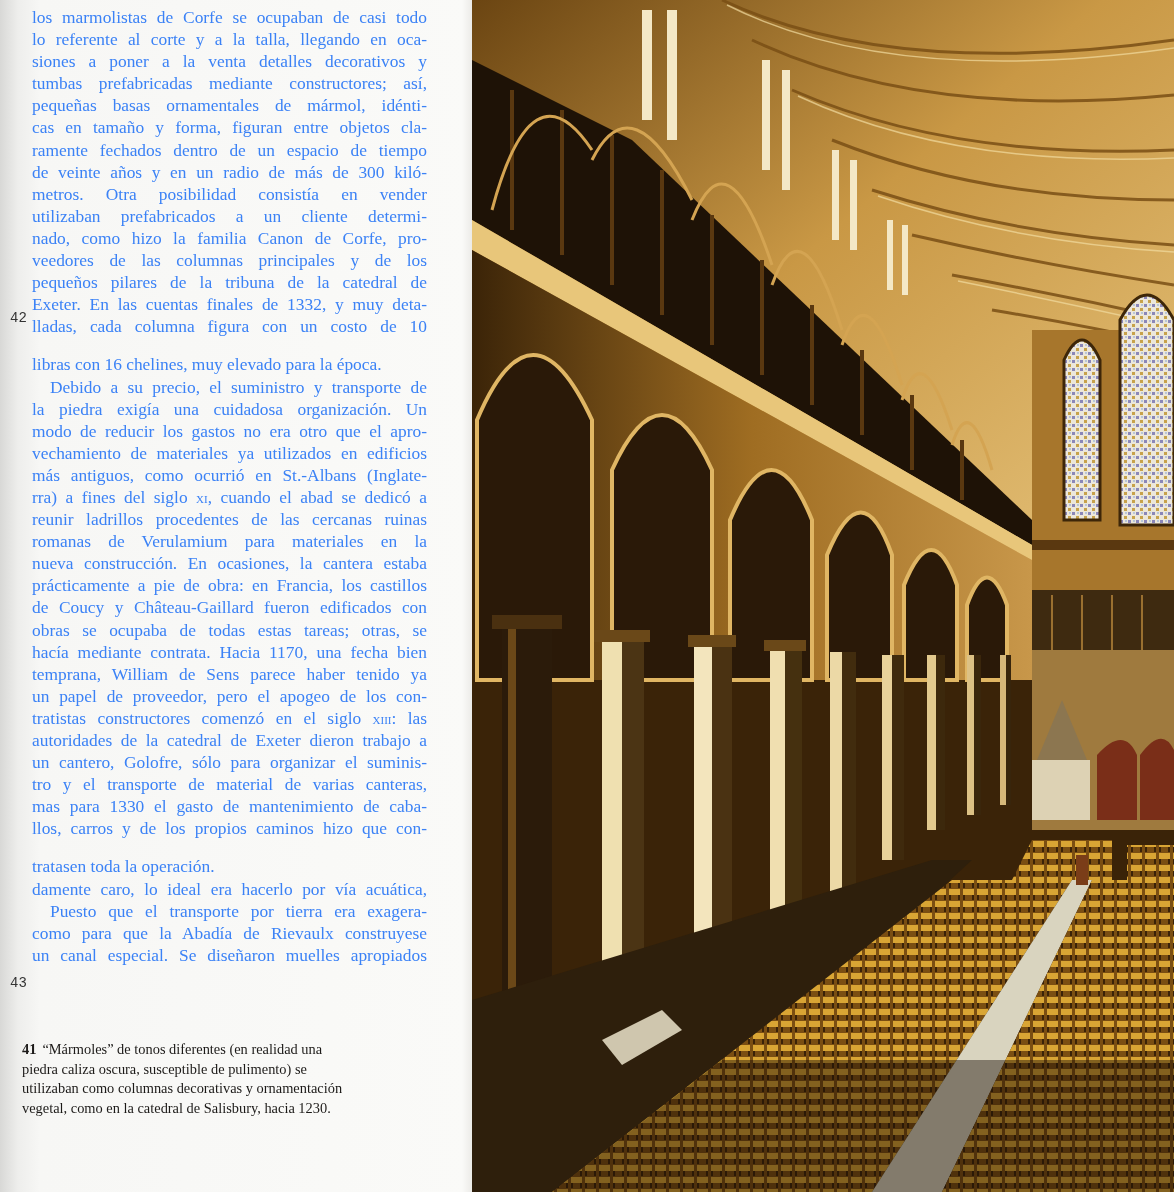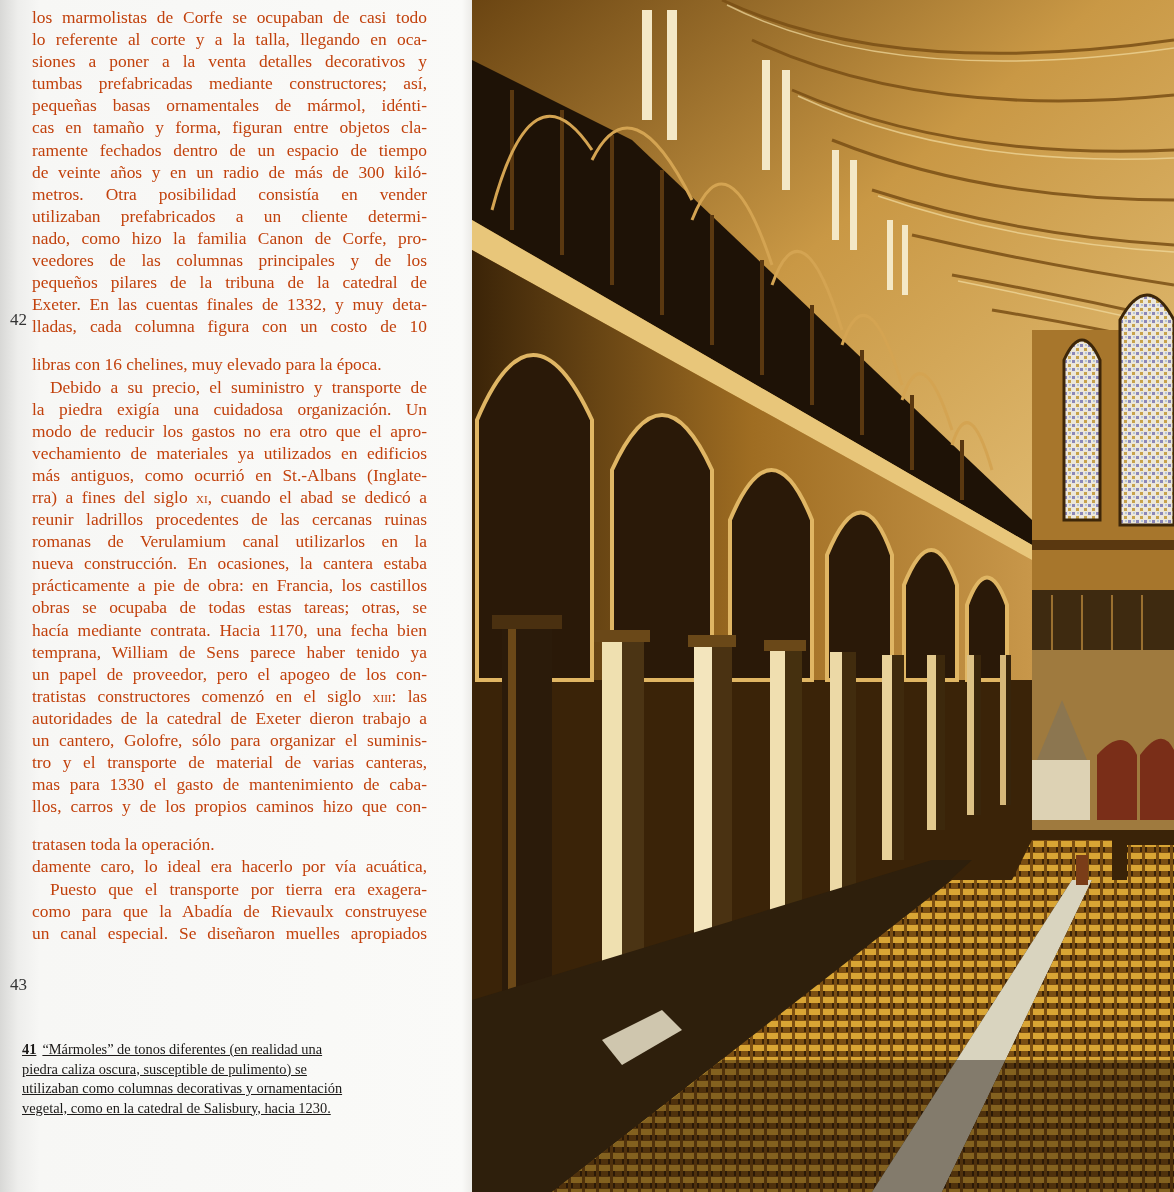--- a/index.html
+++ b/index.html
@@ -11,38 +11,38 @@
     .page {
       position: absolute; left: 0; top: 0; width: 472px; height: 1192px;
       background: linear-gradient(to right, #d8d8d6 0px, #eeeeec 18px, #f7f7f5 40px, #fafaf8 100%);
     }
     .gutter {
       position: absolute; left: 462px; top: 0; width: 10px; height: 1192px;
       background: linear-gradient(to right, #fafaf8, #ecebe8);
     }
     .text-column {
       position: absolute; left: 32px; top: 6px; width: 395px;
-      font-size: 17.4px; line-height: 22.1px; color: #c2410c;
+      font-size: 17.4px; line-height: 22.1px; color: #3b82f6;
       text-align: justify;
     }
     .line { display: block; white-space: nowrap; text-align-last: justify; height: 22.1px; }
     .line.last { text-align-last: left; margin-top: 16px; }
     .line.indent { padding-left: 18px; }
     .sc { font-variant: small-caps; font-size: 0.9em; text-transform: lowercase; }
     .margin-ref {
-      position: absolute; left: 10px; font-size: 17px; color: #333;
-      font-family: Liberation Serif, serif;
+      position: absolute; left: 10px; font-size: 14px; color: #333;
+      font-family: Liberation Mono, monospace;
     }
     .caption {
       position: absolute; left: 22px; top: 1040px; width: 380px;
       font-size: 14.4px; line-height: 19.5px; color: #1c1a18;
       font-family: "Liberation Serif", serif;
     }
     .caption .num { font-weight: bold; margin-right: 6px; }
-    .caption .cline { display: block; white-space: nowrap; text-decoration: underline; }
+    .caption .cline { display: block; white-space: nowrap; }
 
     
     .photo {
       position: absolute; left: 472px; top: 0; width: 702px; height: 1192px; overflow: hidden;
       background: #3a2308;
     }
     .photo svg { display: block; }
   </style>
 </head>
 <body>
@@ -67,23 +67,24 @@
     <span class="line">Exeter. En las cuentas finales de 1332, y muy deta-</span>
     <span class="line">lladas, cada columna figura con un costo de 10</span>
     <span class="line last">libras con 16 chelines, muy elevado para la época.</span>
     <span class="line indent">Debido a su precio, el suministro y transporte de</span>
     <span class="line">la piedra exigía una cuidadosa organización. Un</span>
     <span class="line">modo de reducir los gastos no era otro que el apro-</span>
     <span class="line">vechamiento de materiales ya utilizados en edificios</span>
     <span class="line">más antiguos, como ocurrió en St.-Albans (Inglate-</span>
     <span class="line"><span>rra) a fines del siglo </span><span class="sc">XI</span><span>, cuando el abad se dedicó a</span></span>
     <span class="line">reunir ladrillos procedentes de las cercanas ruinas</span>
-    <span class="line">romanas de Verulamium canal utilizarlos en la</span>
+    <span class="line">romanas de Verulamium para materiales en la</span>
     <span class="line">nueva construcción. En ocasiones, la cantera estaba</span>
     <span class="line">prácticamente a pie de obra: en Francia, los castillos</span>
+    <span class="line">de Coucy y Château-Gaillard fueron edificados con</span>
     <span class="line">obras se ocupaba de todas estas tareas; otras, se</span>
     <span class="line">hacía mediante contrata. Hacia 1170, una fecha bien</span>
     <span class="line">temprana, William de Sens parece haber tenido ya</span>
     <span class="line">un papel de proveedor, pero el apogeo de los con-</span>
     <span class="line"><span>tratistas constructores comenzó en el siglo </span><span class="sc">XIII</span><span>: las</span></span>
     <span class="line">autoridades de la catedral de Exeter dieron trabajo a</span>
     <span class="line">un cantero, Golofre, sólo para organizar el suminis-</span>
     <span class="line">tro y el transporte de material de varias canteras,</span>
     <span class="line">mas para 1330 el gasto de mantenimiento de caba-</span>
     <span class="line">llos, carros y de los propios caminos hizo que con-</span>

